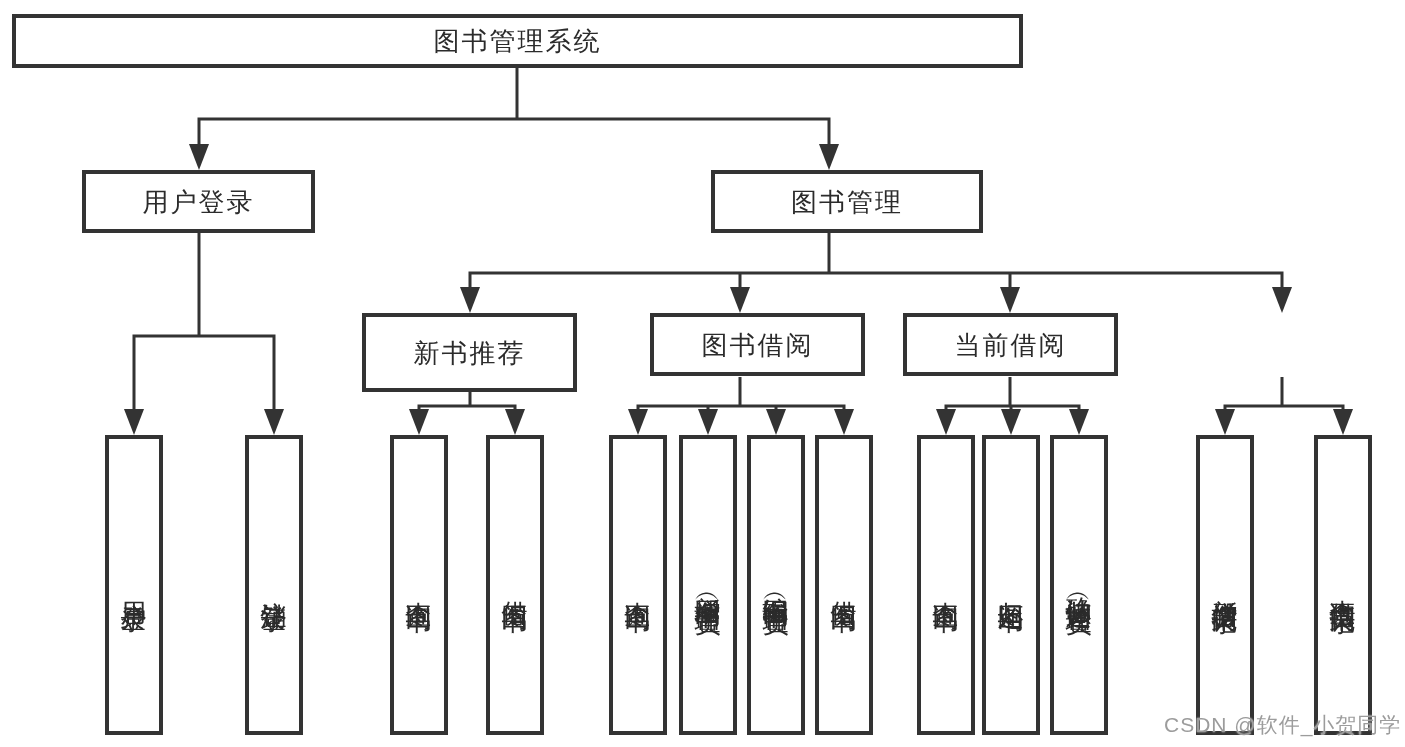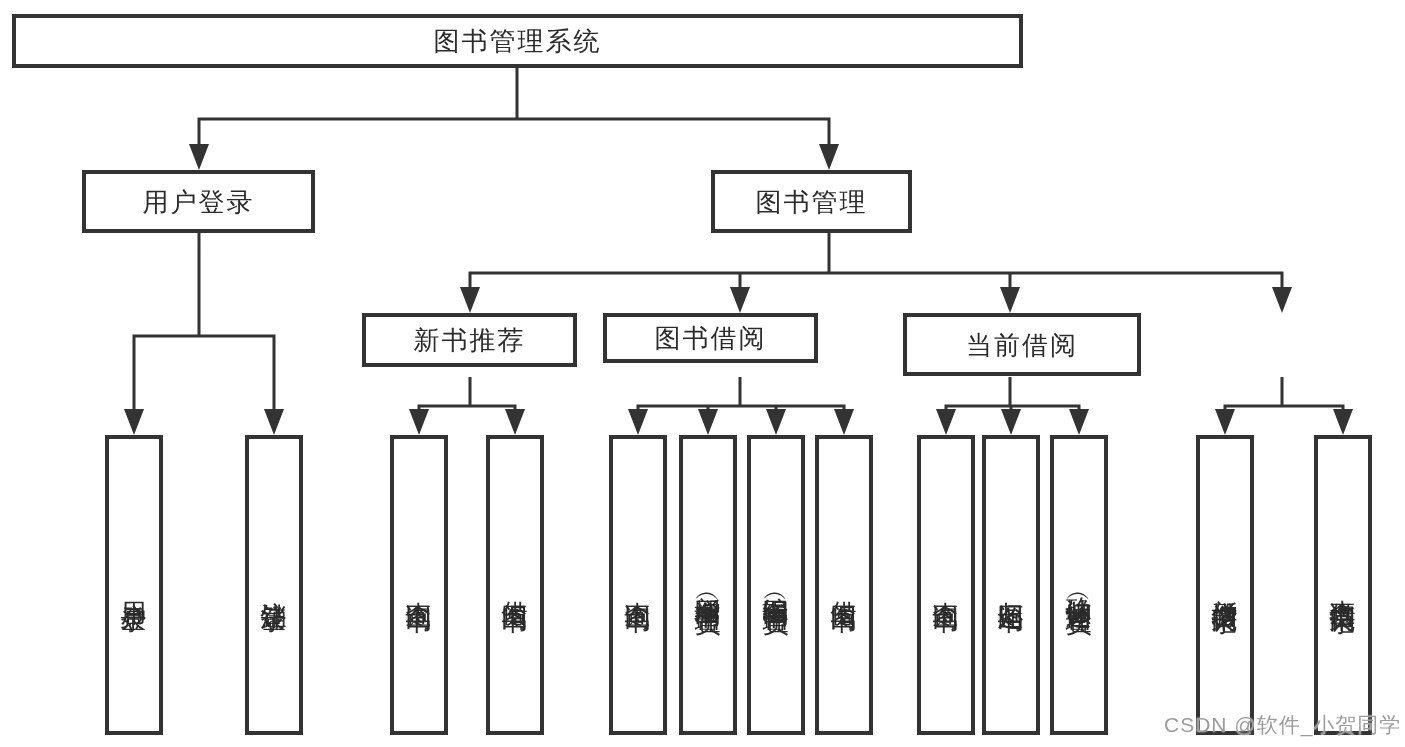--- a/index.html
+++ b/index.html
@@ -99,31 +99,31 @@
     </g>
   </svg>
 
   <div class="node" style="left:12px; top:14px; width:1011px; height:54px;">
     <span>图书管理系统</span>
   </div>
 
   <div class="node" style="left:82px; top:170px; width:233px; height:63px;">
     <span>用户登录</span>
   </div>
-  <div class="node" style="left:711px; top:170px; width:201px; height:63px;">
+  <div class="node" style="left:711px; top:170px; width:272px; height:63px;">
     <span>图书管理</span>
   </div>
 
-  <div class="node" style="left:362px; top:313px; width:215px; height:54px;">
+  <div class="node" style="left:362px; top:313px; width:215px; height:79px;">
     <span>新书推荐</span>
   </div>
-  <div class="node" style="left:603px; top:313px; width:215px; height:50px;">
+  <div class="node" style="left:650px; top:313px; width:215px; height:63px;">
     <span>图书借阅</span>
   </div>
-  <div class="node" style="left:903px; top:313px; width:238px; height:63px;">
+  <div class="node" style="left:903px; top:313px; width:215px; height:63px;">
     <span>当前借阅</span>
   </div>
 
   <div class="node leaf" style="left:105px;">
     <span>用户登录</span>
   </div>
   <div class="node leaf" style="left:245px;">
     <span>注销登录</span>
   </div>
 

